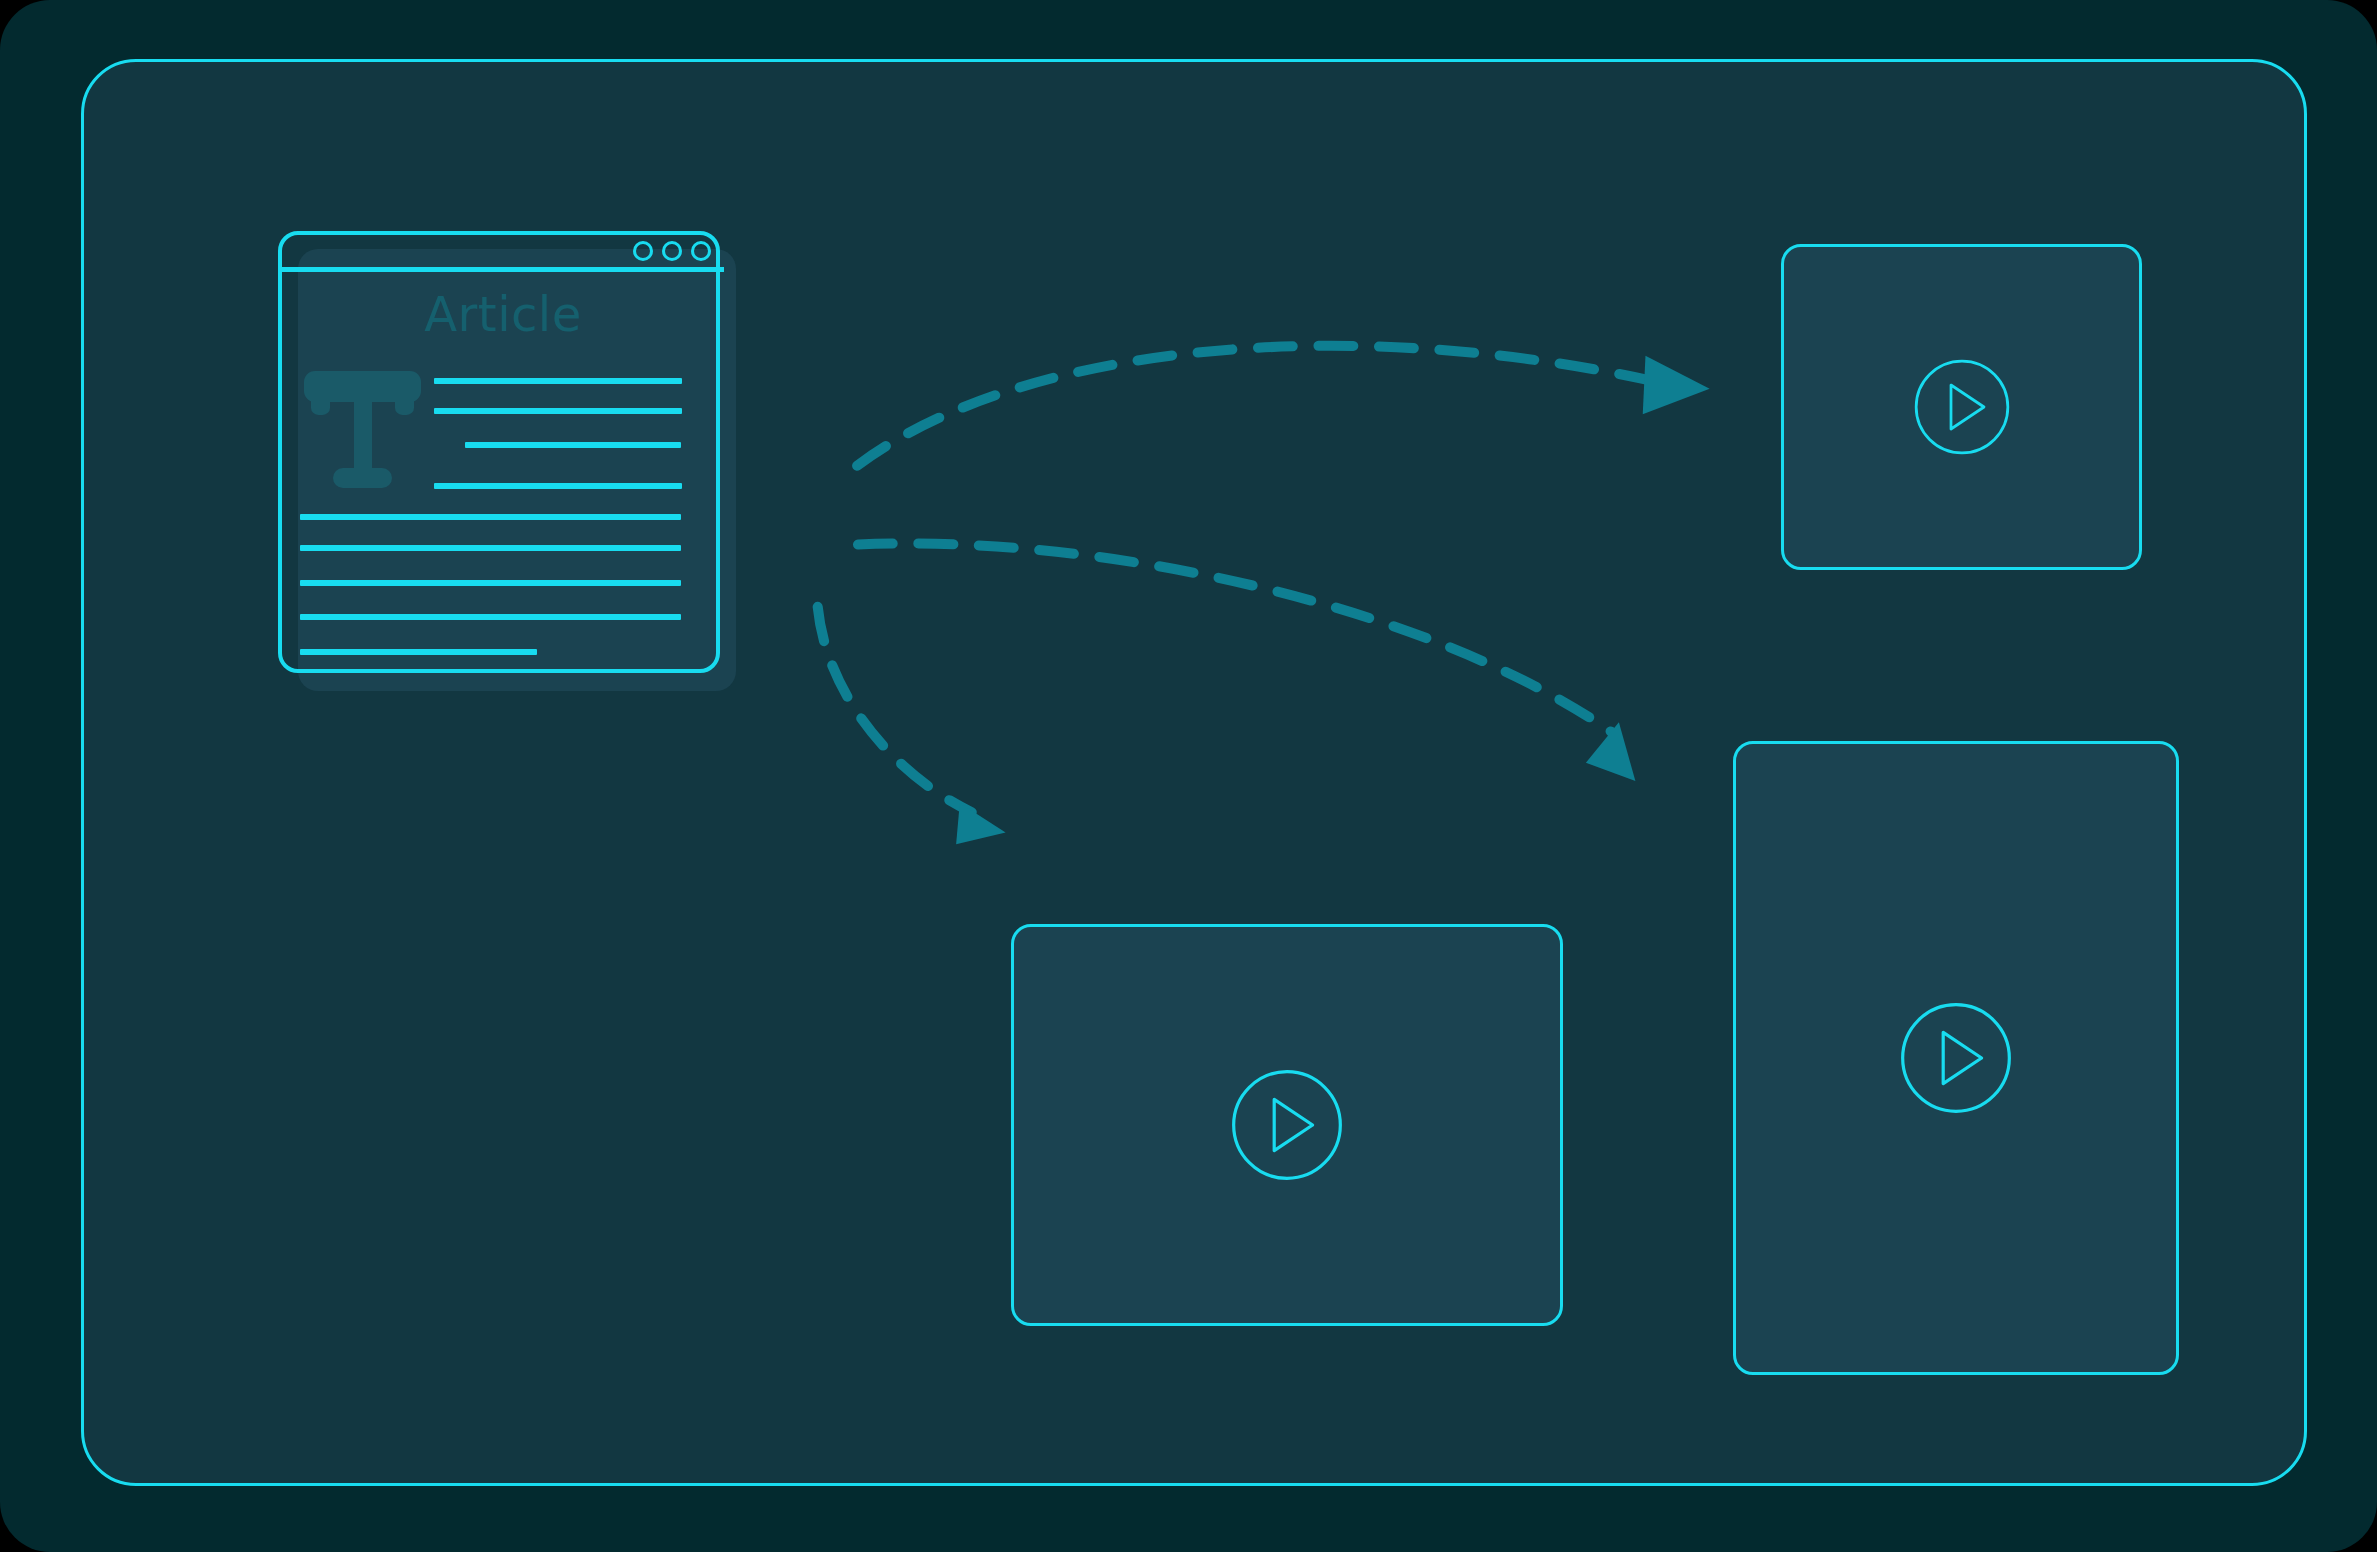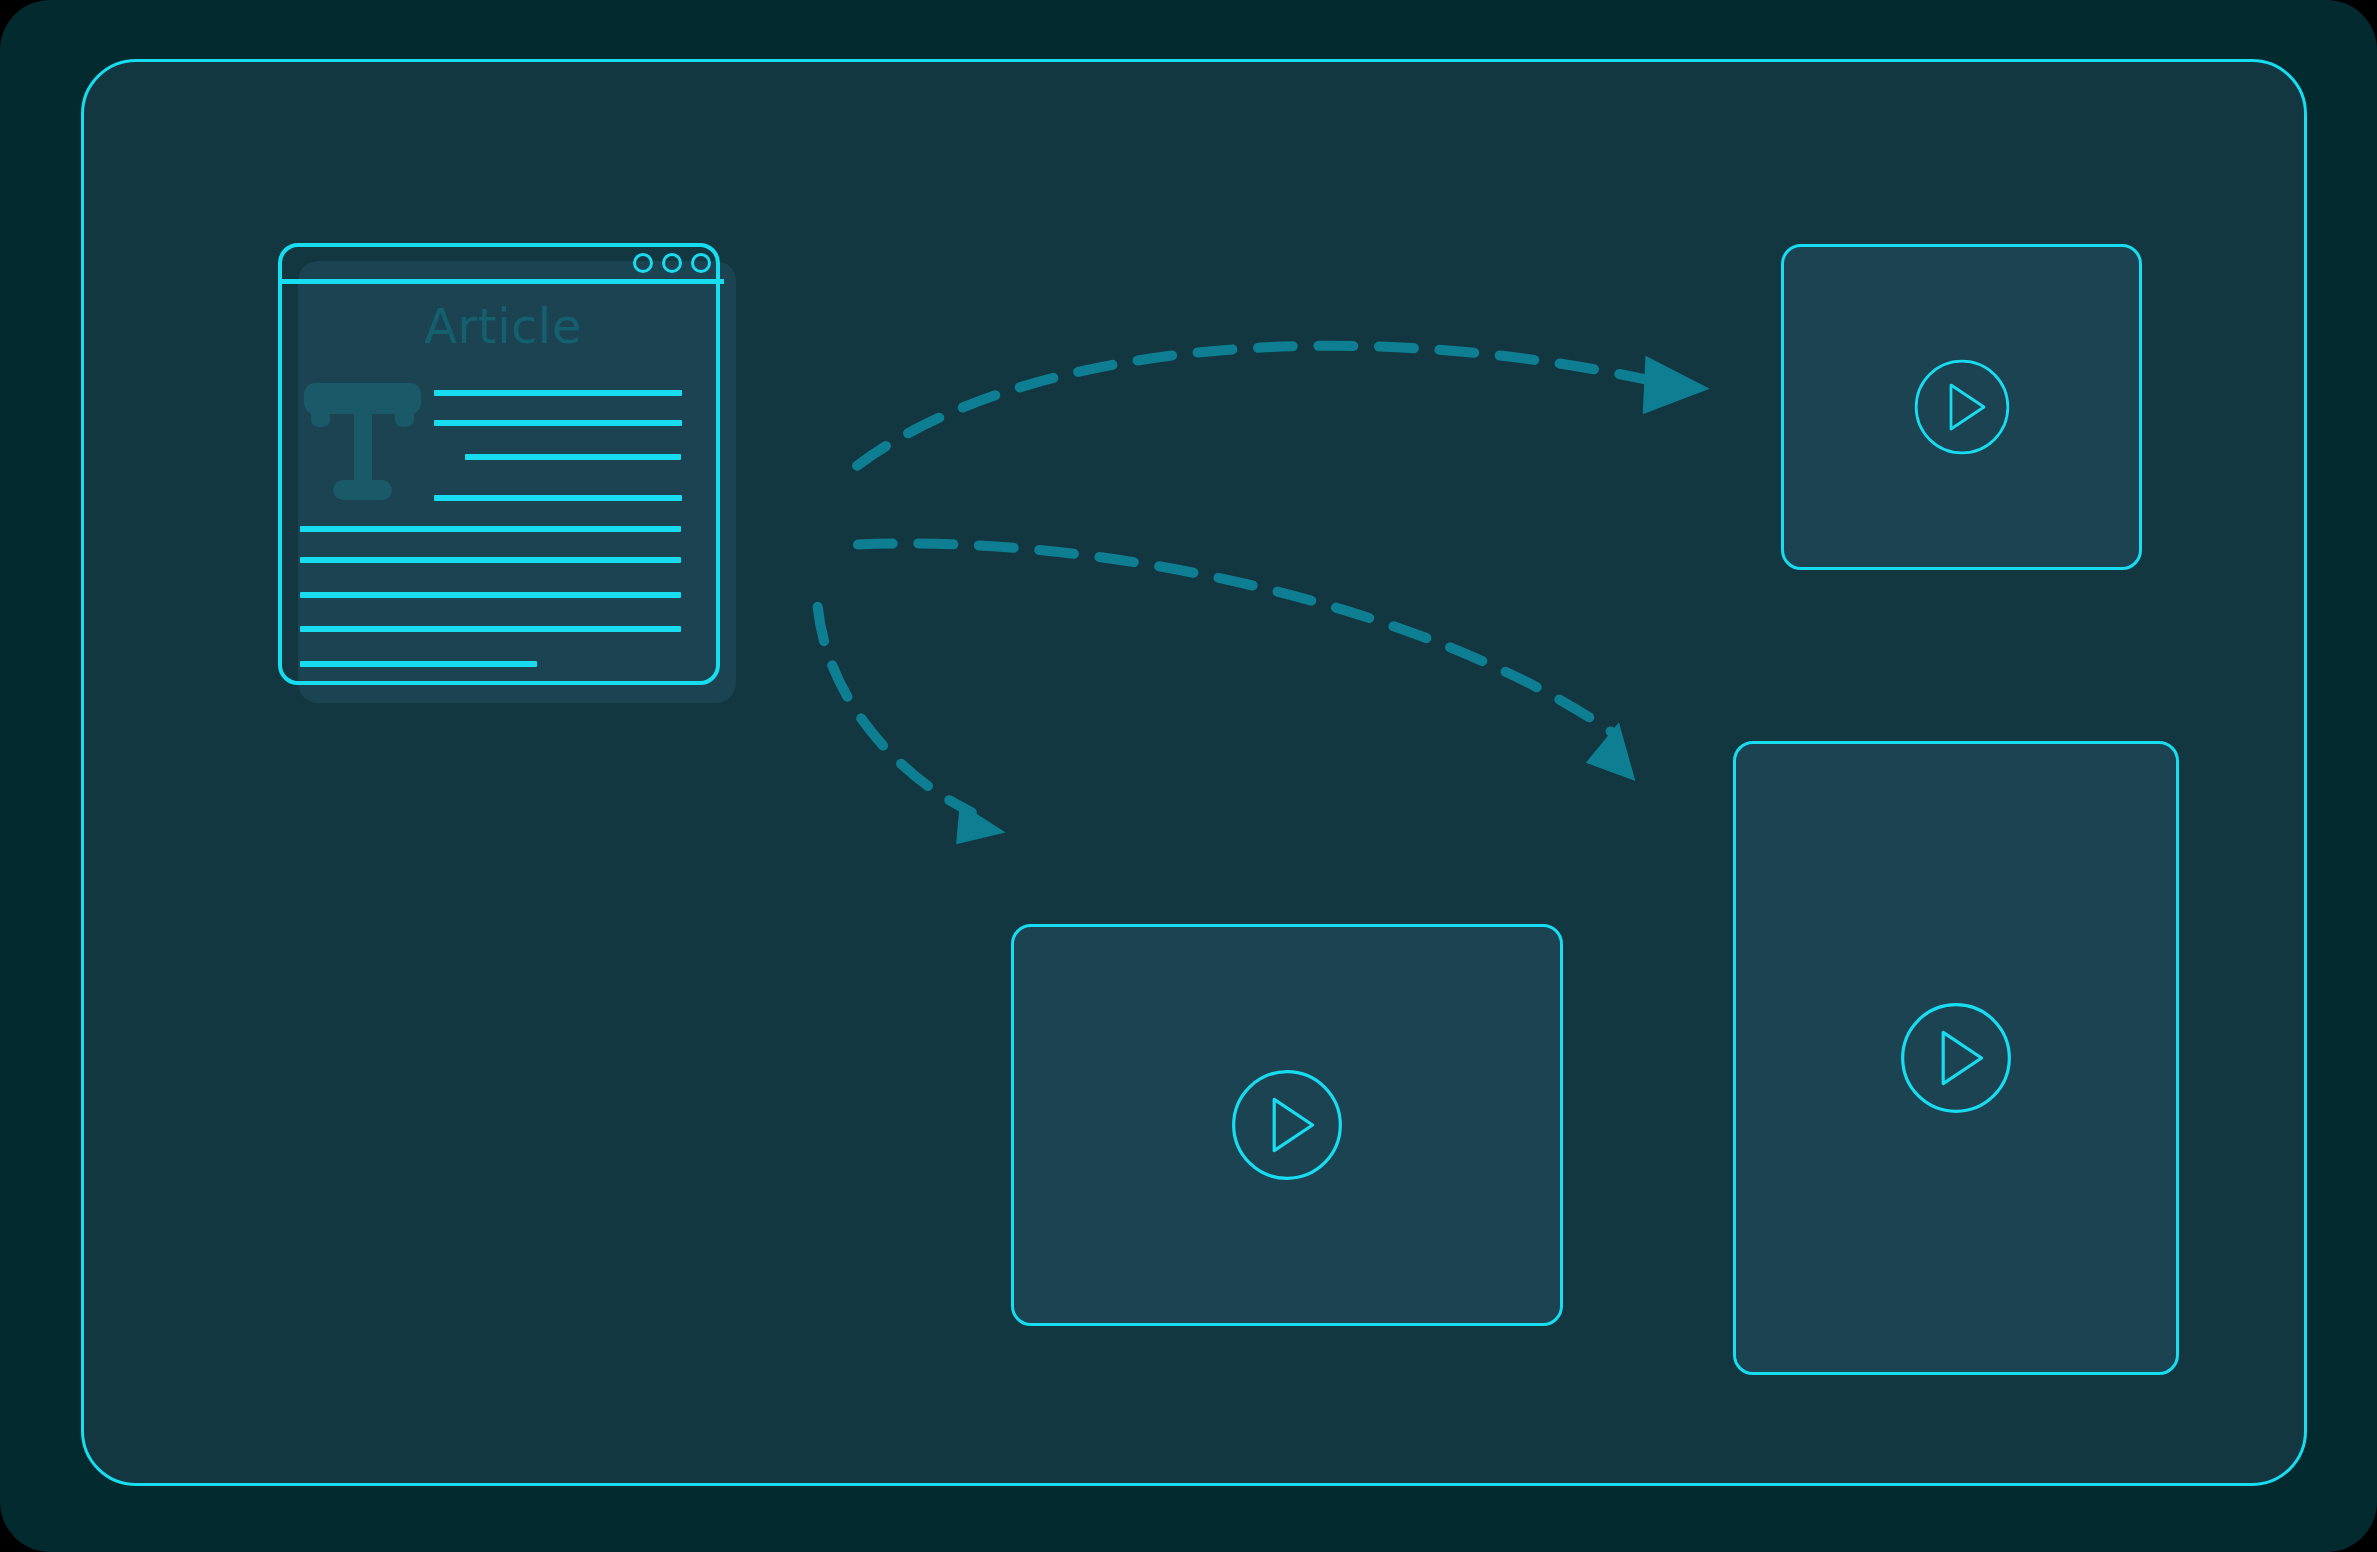--- a/index.html
+++ b/index.html
@@ -31,21 +31,21 @@
     width: 2226px; height: 1427px;
     background: #123741;
     border: 3.7px solid #18dcf0;
     border-radius: 55px;
     box-sizing: border-box;
   }
 
   
   #article-window {
     position: absolute;
-    left: 278px; top: 243px;
+    left: 278px; top: 231px;
     width: 458px; height: 460px;
   }
   #article-shadow-panel {
     position: absolute;
     left: 20px; top: 18.3px;
     width: 438px; height: 442px;
     background: #1b4351;
     border-radius: 20px;
   }
   #article-frame {

